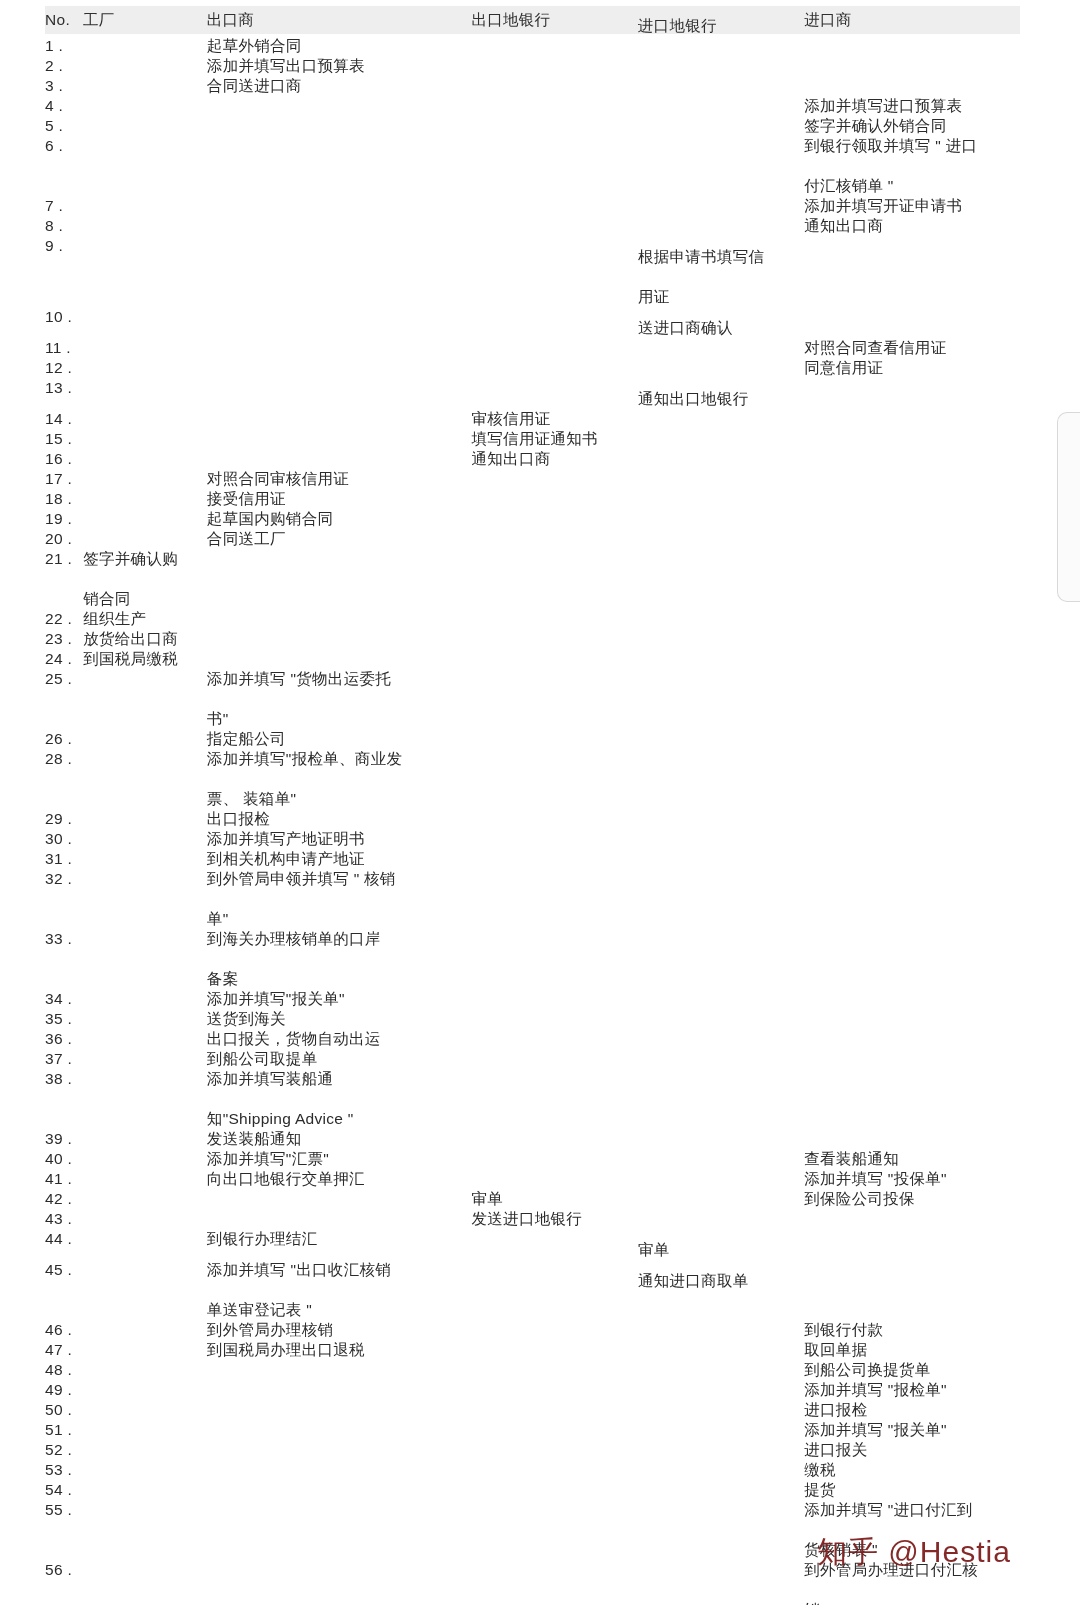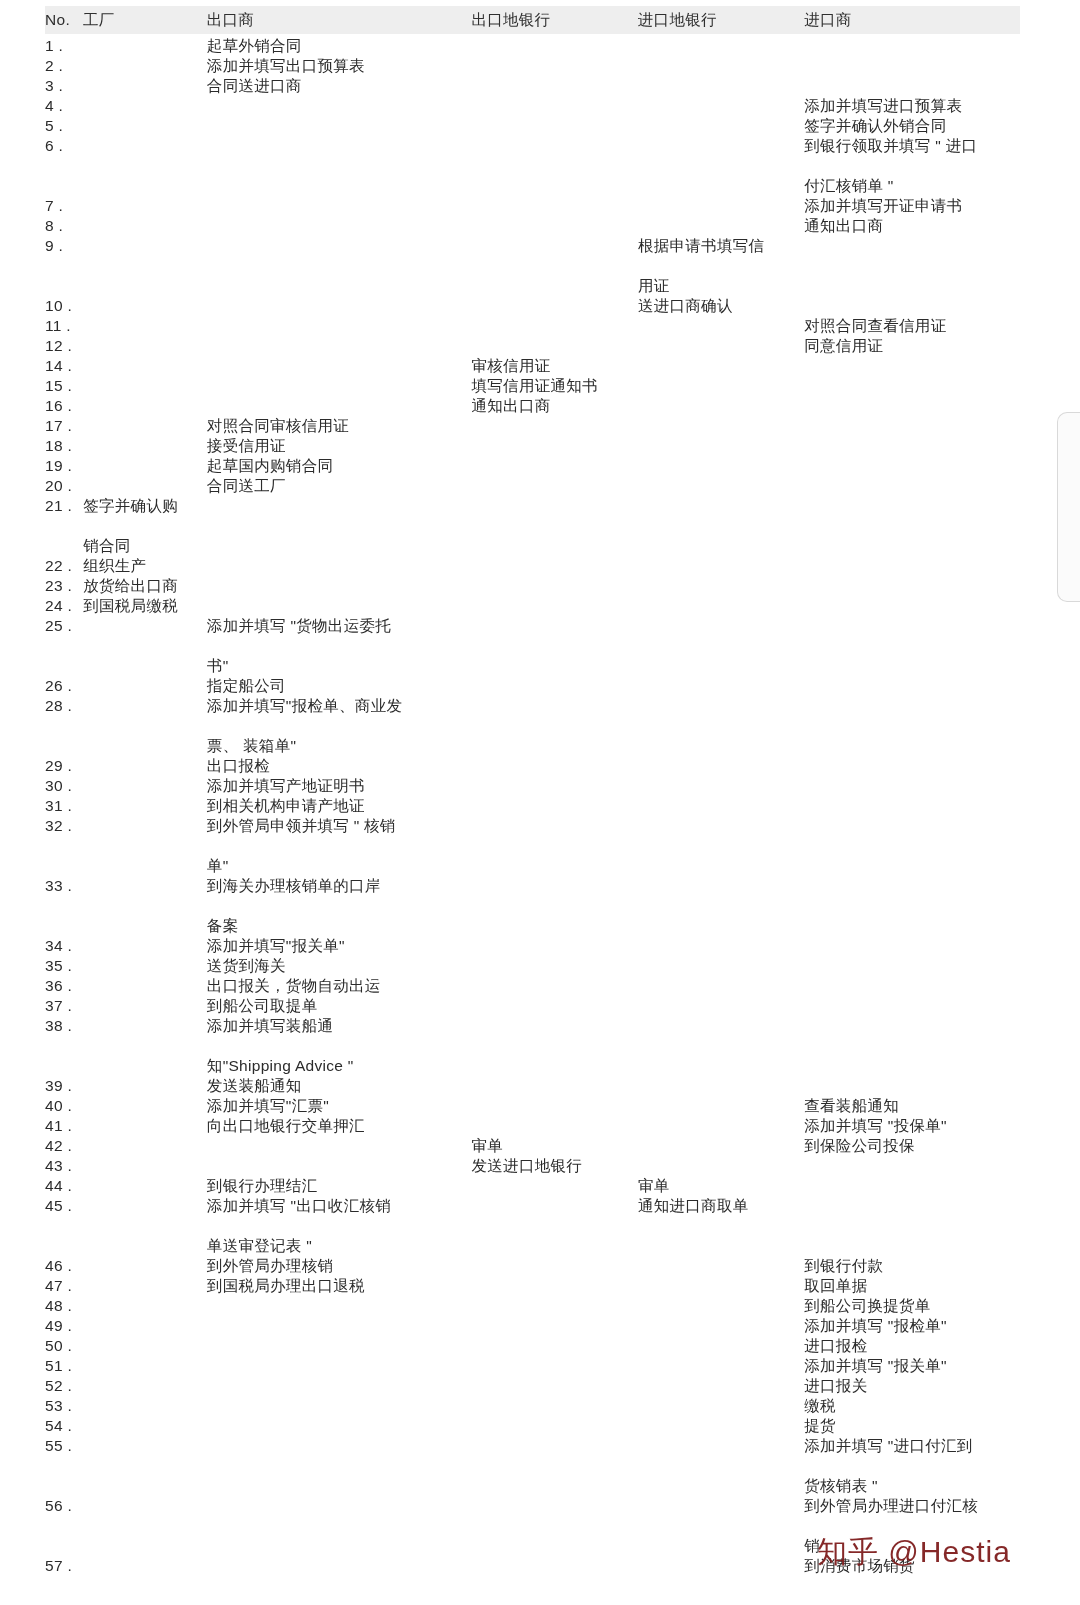--- a/index.html
+++ b/index.html
@@ -57,21 +57,21 @@
   .header-row .cell {
     color: #2f2f2f;
     line-height: 20px;
   }
 
   
   .c-no      { width: 40px;  }
   .c-factory { width: 130px; }
   .c-exp     { width: 228px; }
   .c-expbank { width: 175px; margin-left: 48px; }
-  .c-impbank { width: 175px; }
+  .c-impbank { width: 175px; margin-top: 11px; }
   .c-imp     { width: 227px; }
 
   .c-no { text-align: left; }
 
   .rows { margin-top: 2px; }
 
   .row .cell { padding-right: 4px; }
 
   
   .scrollbar-thumb {
@@ -212,20 +212,28 @@
         </div>
         <div class="row">
           <div class="cell c-no">12 .</div>
           <div class="cell c-factory"></div>
           <div class="cell c-exp"></div>
           <div class="cell c-expbank"></div>
           <div class="cell c-impbank"></div>
           <div class="cell c-imp">同意信用证</div>
         </div>
         <div class="row">
+          <div class="cell c-no">13 .</div>
+          <div class="cell c-factory"></div>
+          <div class="cell c-exp"></div>
+          <div class="cell c-expbank"></div>
+          <div class="cell c-impbank">通知出口地银行</div>
+          <div class="cell c-imp"></div>
+        </div>
+        <div class="row">
           <div class="cell c-no">14 .</div>
           <div class="cell c-factory"></div>
           <div class="cell c-exp"></div>
           <div class="cell c-expbank">审核信用证</div>
           <div class="cell c-impbank"></div>
           <div class="cell c-imp"></div>
         </div>
         <div class="row">
           <div class="cell c-no">15 .</div>
           <div class="cell c-factory"></div>

